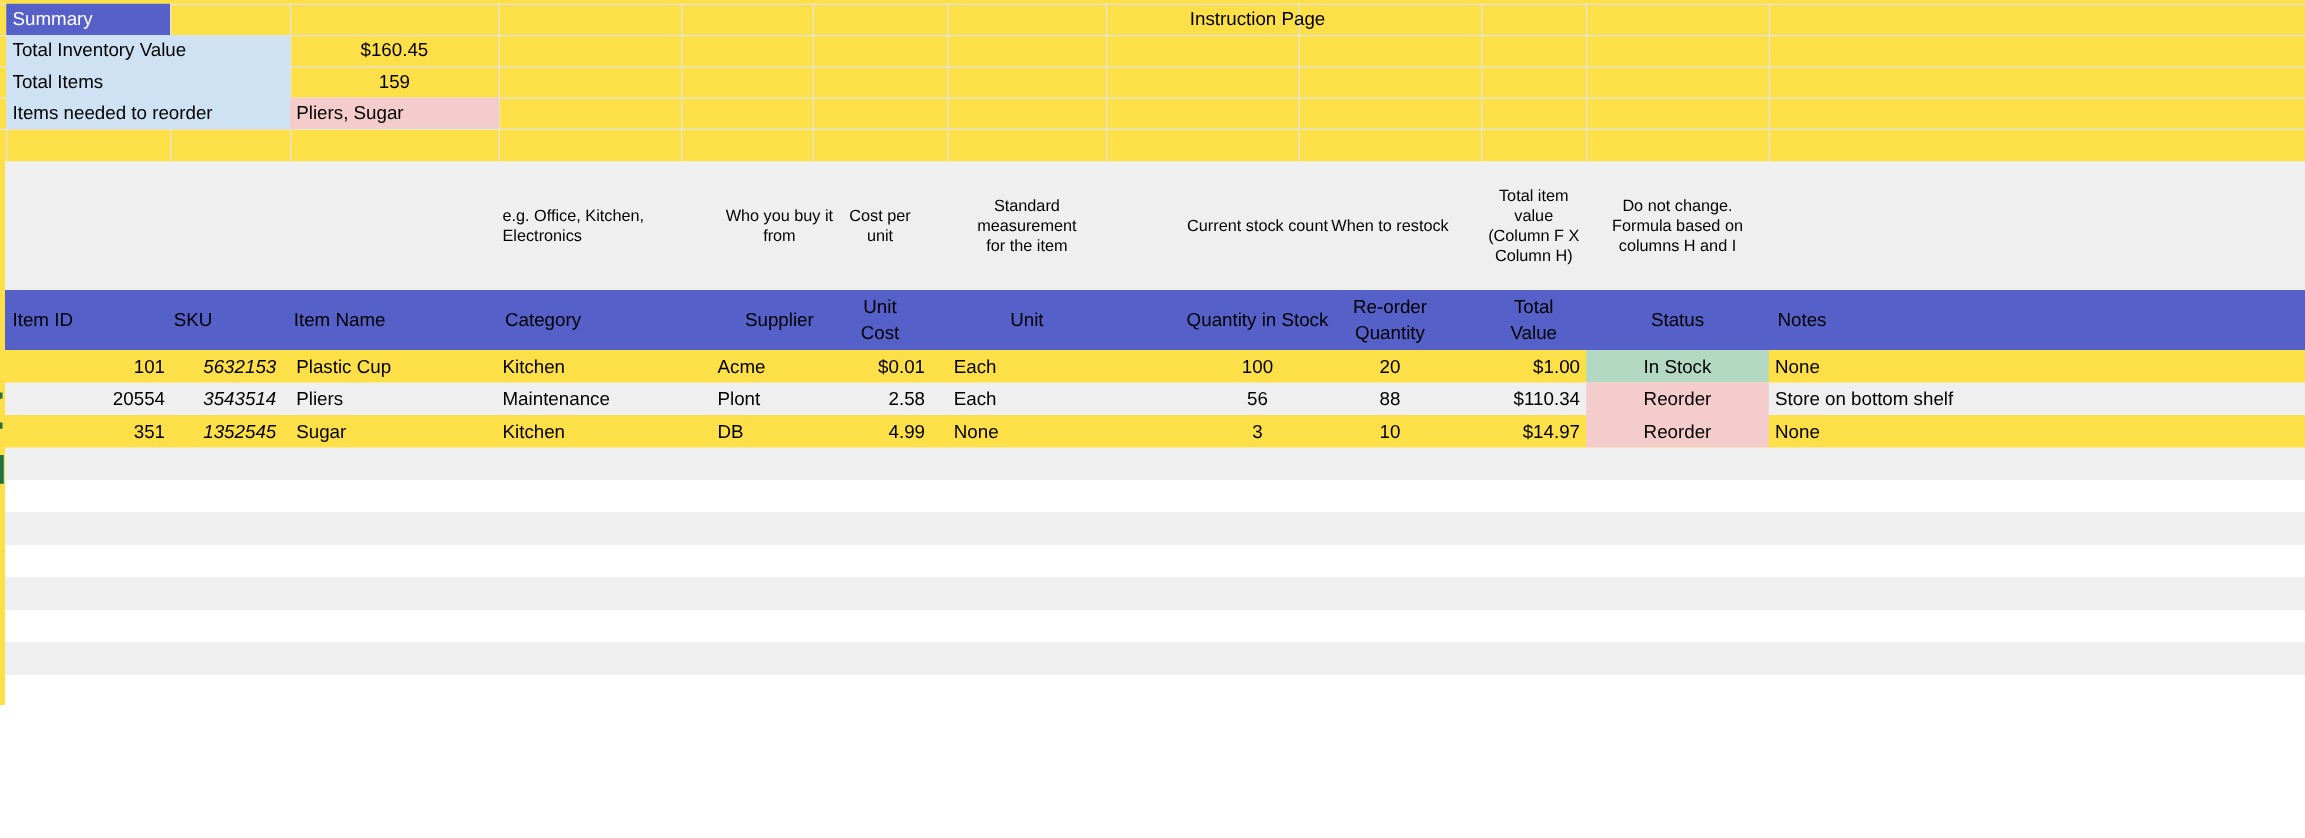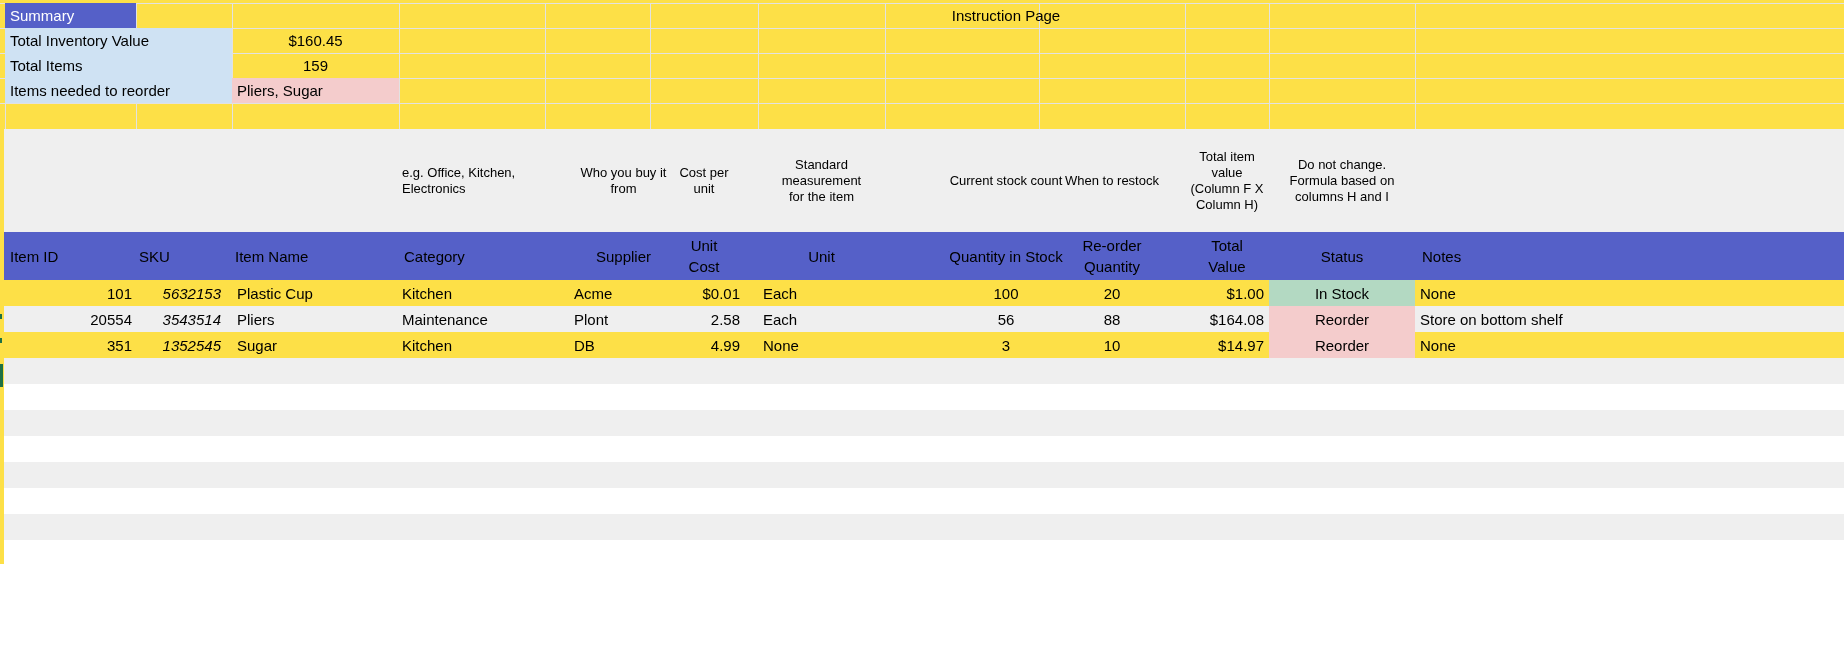--- a/index.html
+++ b/index.html
@@ -136,21 +136,21 @@
   <div class="rowband" style="top:306px;"></div>
   <div class="cell d2 colA r pr4">20554</div>
   <div class="cell d2 colB r pr11">3543514</div>
   <div class="cell d2 colC l pad5">Pliers</div>
   <div class="cell d2 colD l pad3">Maintenance</div>
   <div class="cell d2 colE l pad3">Plont</div>
   <div class="cell d2 colF r pr18">2.58</div>
   <div class="cell d2 colG l pad5">Each</div>
   <div class="cell d2 colH c">56</div>
   <div class="cell d2 colI c">88</div>
-  <div class="cell d2 colJ r pr5">$164.08</div>
+  <div class="cell d2 colJ r pr5">$110.34</div>
   <div class="cell d2 colK c pink">Reorder</div>
   <div class="cell d2 colL l pad5">Store on bottom shelf</div>
 
   <div class="cell d3 colA r pr4">351</div>
   <div class="cell d3 colB r pr11">1352545</div>
   <div class="cell d3 colC l pad5">Sugar</div>
   <div class="cell d3 colD l pad3">Kitchen</div>
   <div class="cell d3 colE l pad3">DB</div>
   <div class="cell d3 colF r pr18">4.99</div>
   <div class="cell d3 colG l pad5">None</div>

